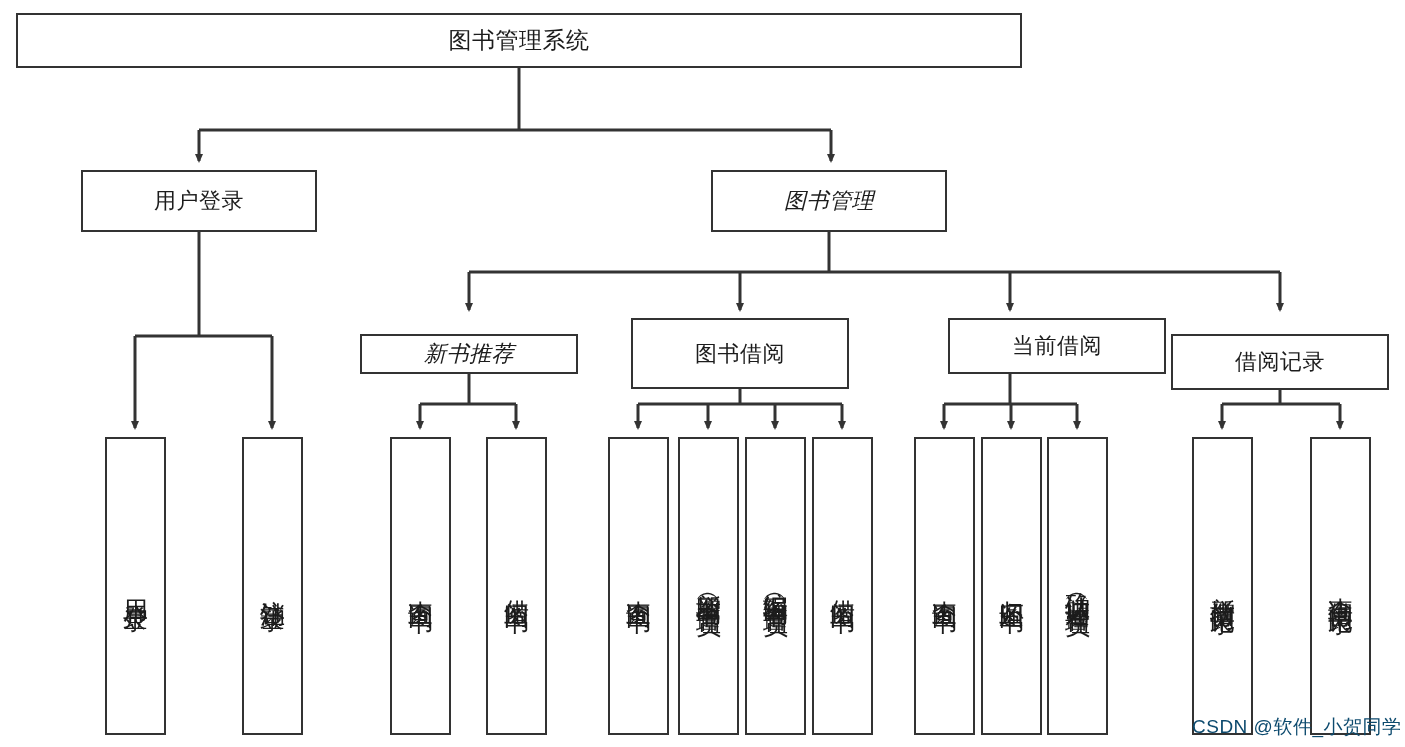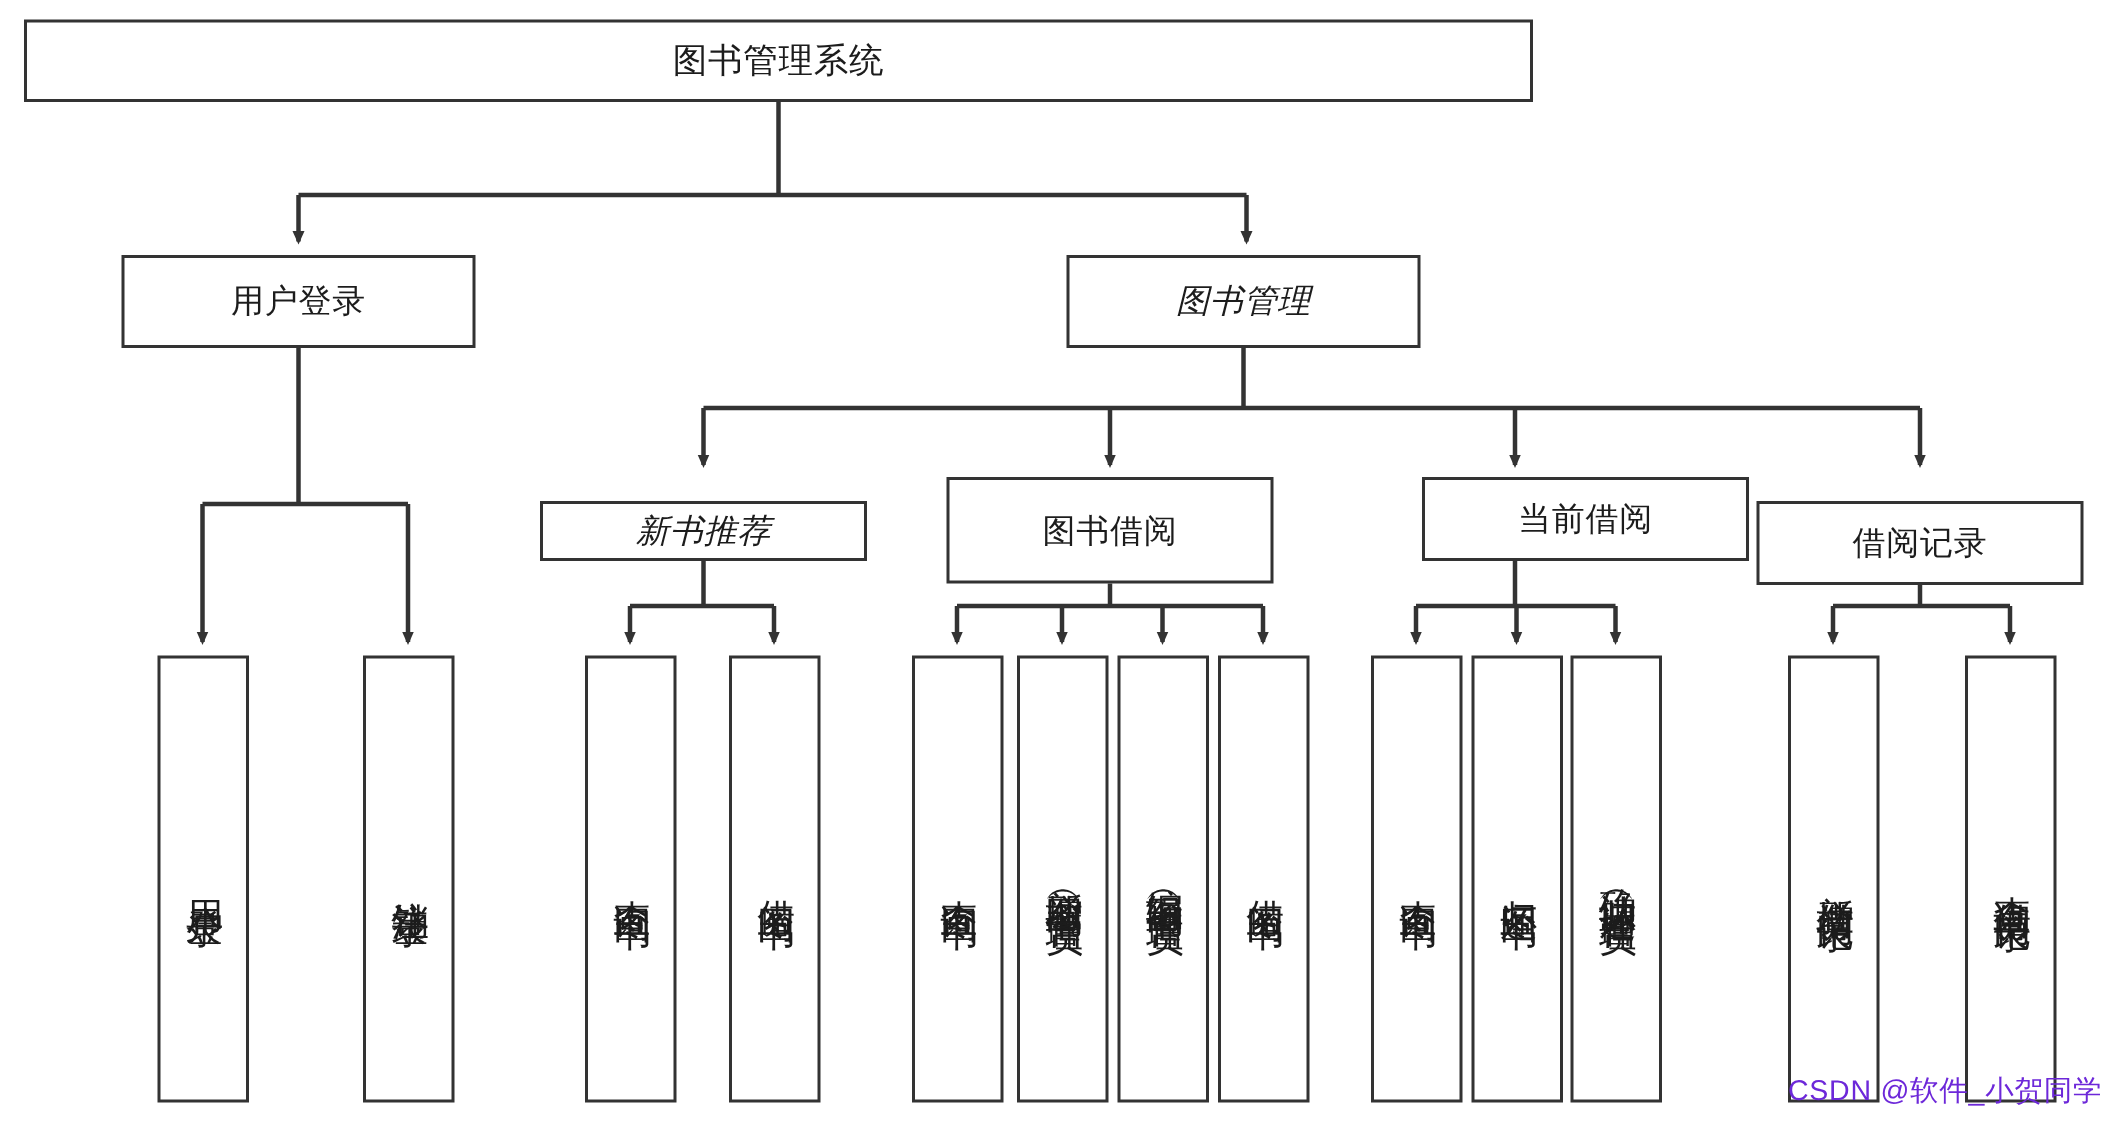--- a/index.html
+++ b/index.html
@@ -58,21 +58,21 @@
     font-size:25px;
     line-height:1.0;
     letter-spacing:3px;
     white-space:nowrap;
   }
   .watermark{
     position:absolute;
     left:1192px;
     top:714px;
     font-size:19px;
-    color:#6d28d9;
+    color:#0c4a6e;
     white-space:nowrap;
     letter-spacing:0.5px;
   }
 </style>
 </head>
 <body>
 
 <div id="canvas">
 
   <svg class="edges" viewBox="0 0 1405 747">

